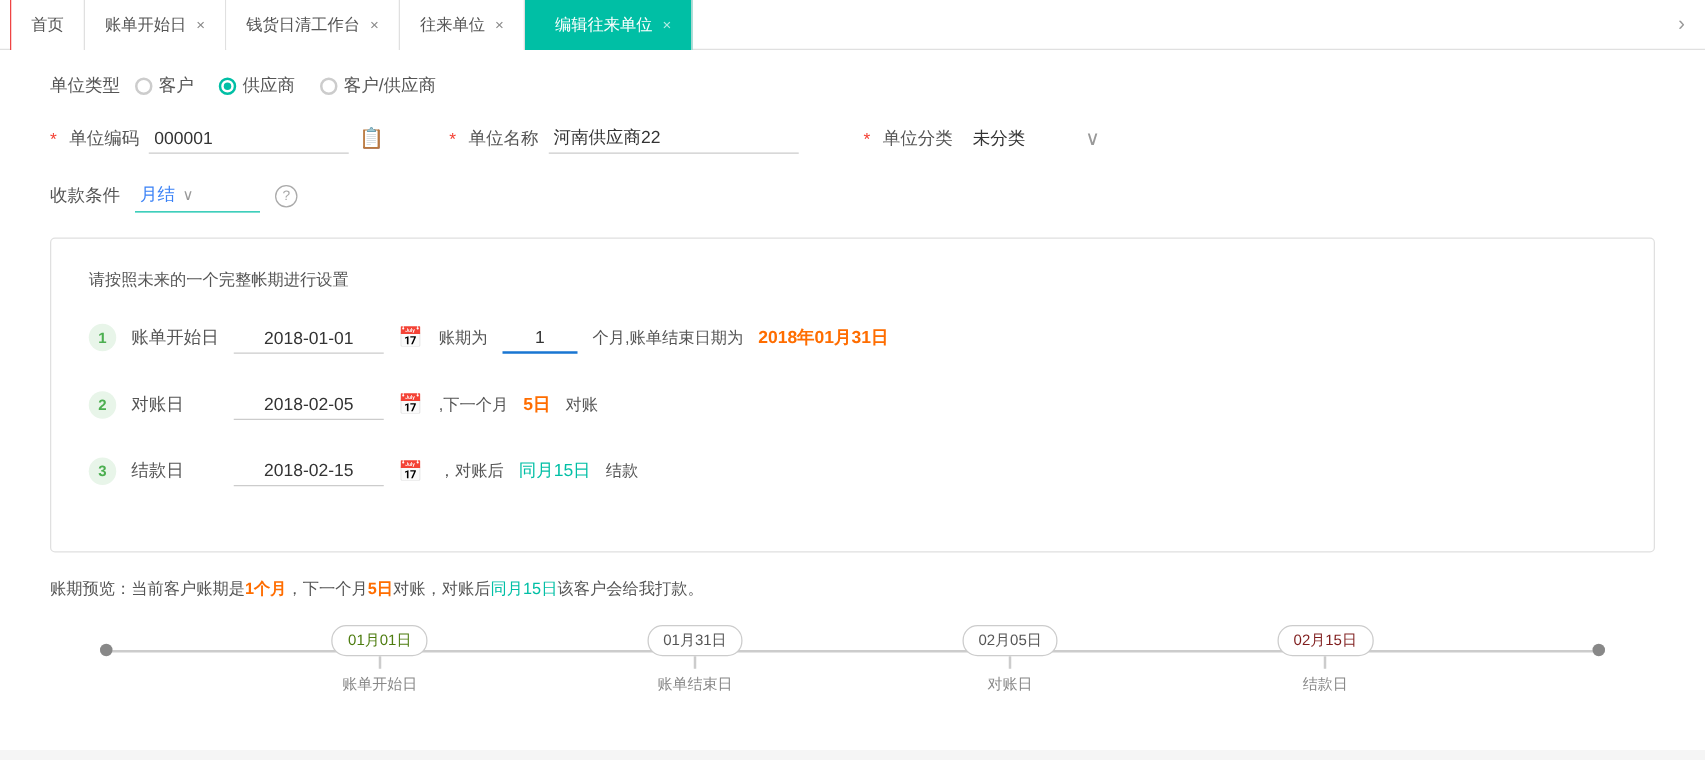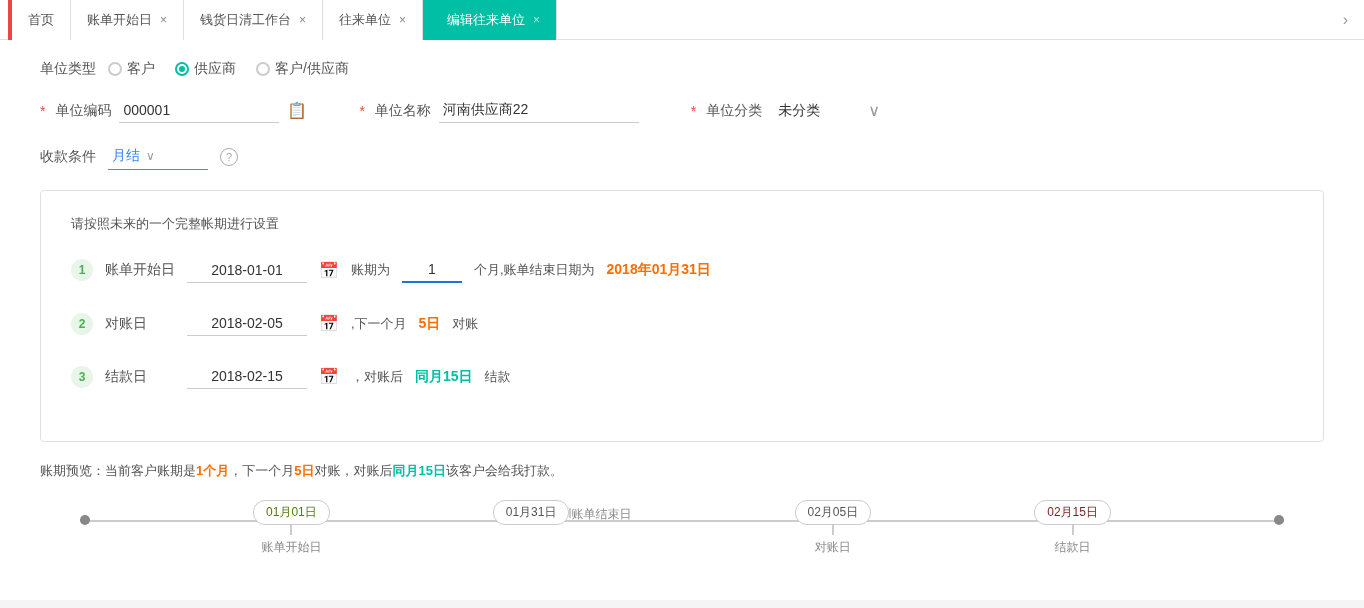--- a/index.html
+++ b/index.html
@@ -19,21 +19,21 @@
       align-items: center;
       padding: 0 16px;
       height: 40px;
       cursor: pointer;
       font-size: 13px;
       color: #555;
       border-right: 1px solid #e0e0e0;
       white-space: nowrap;
       background: #fff;
     }
-    .tab-item:first-child { border-left: 4px solid #ef4444; }
+    .tab-item:first-child { border-left: 1px solid #ef4444; }
     .tab-item.active {
       background: #00bfa5;
       color: #fff;
       padding-left: 24px;
     }
     .tab-close {
       margin-left: 8px;
       font-size: 12px;
       color: inherit;
       opacity: 0.7;
@@ -198,21 +198,21 @@
       outline: none;
       width: 120px;
       color: #333;
       text-align: center;
     }
     .step-desc {
       color: #555;
       font-size: 13px;
     }
     .orange { color: #ff6d00; font-weight: bold; }
-    .teal { color: #00bfa5; font-weight: bold; }
+    .teal { color: #00bfa5; font-weight: normal; }
     .period-input {
       border: none;
       border-bottom: 2px solid #1976d2;
       padding: 4px 4px;
       font-size: 14px;
       outline: none;
       width: 60px;
       color: #333;
       text-align: center;
     }
@@ -355,21 +355,21 @@
         <div style="margin-top:8px;font-size:12px;color:#555;"></div>
         <div style="margin-top:4px;font-size:12px;color:#888;"></div>
       </div>
 
       <div style="display:flex;flex-direction:column;align-items:center;">
         <div style="border:1px solid #ccc;border-radius:12px;padding:3px 12px;font-size:12px;color:#4d7c0f;background:#fff;">01月01日</div>
         <div style="width:2px;height:10px;background:#ccc;"></div>
         <div style="font-size:12px;color:#888;margin-top:4px;white-space:nowrap;">账单开始日</div>
       </div>
 
-      <div style="display:flex;flex-direction:row;align-items:center;">
+      <div style="display:flex;flex-direction:column;align-items:center;">
         <div style="border:1px solid #ccc;border-radius:12px;padding:3px 12px;font-size:12px;color:#555;background:#fff;">01月31日</div>
         <div style="width:2px;height:10px;background:#ccc;"></div>
         <div style="font-size:12px;color:#888;margin-top:4px;white-space:nowrap;">账单结束日</div>
       </div>
 
       <div style="display:flex;flex-direction:column;align-items:center;">
         <div style="border:1px solid #ccc;border-radius:12px;padding:3px 12px;font-size:12px;color:#555;background:#fff;">02月05日</div>
         <div style="width:2px;height:10px;background:#ccc;"></div>
         <div style="font-size:12px;color:#888;margin-top:4px;white-space:nowrap;">对账日</div>
       </div>

